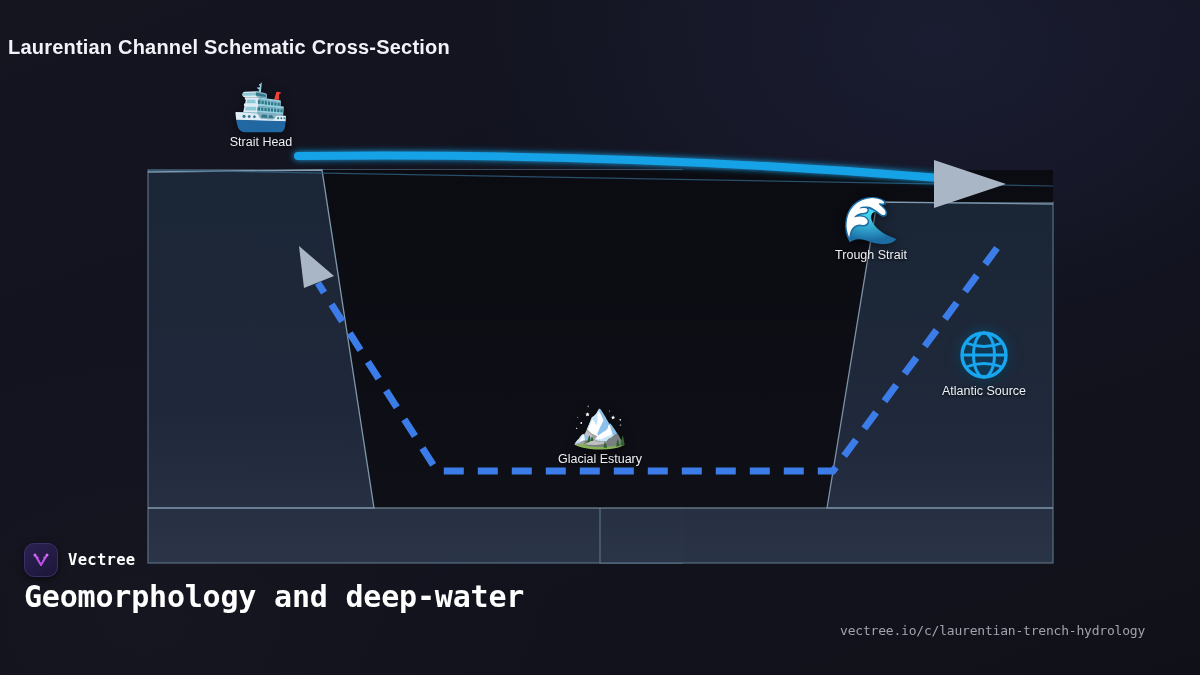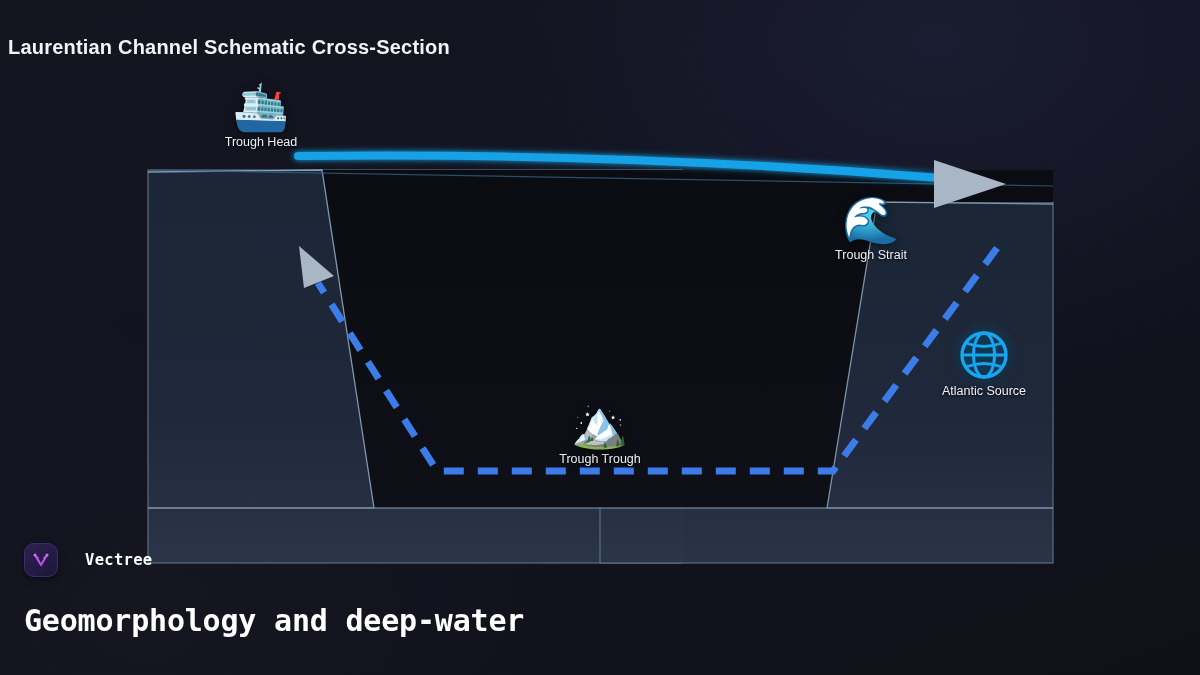--- a/index.html
+++ b/index.html
@@ -50,38 +50,38 @@
     text-shadow:0 1px 3px rgba(0,0,0,.9);
   }
   .node.globe .glyph {
     font-size:0; line-height:0;
   }
   .globe-svg { display:block; filter:drop-shadow(0 0 6px rgba(0,170,255,.45)); }
 
   
   #brand {
     position:absolute; left:24px; top:543px;
-    display:flex; align-items:center; gap:27px;
+    display:flex; align-items:center; gap:10px;
   }
   #brand-mark {
     width:34px; height:34px; border-radius:10px;
     background:linear-gradient(150deg,#2b2150 0%,#231b45 55%,#1d1738 100%);
     border:1px solid #3a2f68;
     display:flex; align-items:center; justify-content:center;
     box-shadow:0 2px 7px rgba(0,0,0,.5);
   }
   #brand-name {
     font-family:"DejaVu Sans Mono", monospace;
     font-size:15.5px; font-weight:bold; color:#ffffff;
     letter-spacing:.3px;
   }
 
   
   #caption-wrap {
-    position:absolute; left:24px; top:604px;
+    position:absolute; left:24px; top:580px;
     width:1160px;
   }
   #caption {
     font-family:"DejaVu Sans Mono", monospace;
     font-size:30px; font-weight:bold;
     line-height:33px;
     color:#ffffff;
     letter-spacing:-.2px;
     max-width:830px;
   }
@@ -142,21 +142,21 @@
 
     <path d="M 298 156 Q 620 152 940 178" fill="none" stroke="#17a2e6" stroke-width="8" stroke-linecap="round" filter="url(#softGlow)"></path>
     <polygon points="934,160 1006,184 934,208" fill="#a9b6c6"></polygon>
 
     <path d="M 997 248 L 833 471 L 437 471 L 318 283" fill="none" stroke="#3c7ce8" stroke-width="7" stroke-dasharray="20 14" stroke-linecap="butt"></path>
     <polygon points="299,246 334,276 304,288" fill="#a9b6c6"></polygon>
   </svg>
 
   <div class="node" style="left:211px; top:81px; width:100px;">
     <div class="glyph">🛳️</div>
-    <div class="nlabel">Trough Head</div>
+    <div class="nlabel">Strait Head</div>
   </div>
 
   <div class="node" style="left:821px; top:194px; width:100px;">
     <div class="glyph">🌊</div>
     <div class="nlabel">Trough Strait</div>
   </div>
 
   <div class="node globe" style="left:924px; top:328px; width:120px;justify-content:space-between;">
     <div class="glyph">
       <svg class="globe-svg" width="54" height="54" viewBox="0 0 54 54">
@@ -165,34 +165,35 @@
         <ellipse cx="27" cy="27" rx="10.5" ry="22" fill="none" stroke="#18a6f0" stroke-width="3"></ellipse>
         <path d="M 9 15 Q 27 22 45 15" fill="none" stroke="#18a6f0" stroke-width="2.8"></path>
         <path d="M 9 39 Q 27 32 45 39" fill="none" stroke="#18a6f0" stroke-width="2.8"></path>
       </svg>
     </div>
     <div class="nlabel">Atlantic Source</div>
   </div>
 
   <div class="node" style="left:550px; top:398px; width:100px;">
     <div class="glyph">🏔️</div>
-    <div class="nlabel">Trough Trough</div>
+    <div class="nlabel">Glacial Estuary</div>
   </div>
 
   <div id="brand">
     <div id="brand-mark">
       <svg width="20" height="20" viewBox="0 0 20 20">
         <path d="M4 5 L10 15 L16 5" fill="none" stroke="#c65cf0" stroke-width="1.9" stroke-linecap="round" stroke-linejoin="round"></path>
         <path d="M6.5 7.5 L10 15 L13.5 7.5" fill="none" stroke="#b248e0" stroke-width="1.3" stroke-linecap="round" opacity=".75"></path>
         <circle cx="4" cy="5" r="1.5" fill="#d46ef7"></circle>
         <circle cx="16" cy="5" r="1.5" fill="#d46ef7"></circle>
         <circle cx="6.6" cy="7.4" r="1" fill="#c65cf0"></circle>
         <circle cx="13.4" cy="7.4" r="1" fill="#c65cf0"></circle>
       </svg>
     </div>
     <div id="brand-name">Vectree</div>
   </div>
 
   <div id="caption-wrap">
     <div id="caption"><span>Geomorphology and deep-water</span><br></div>
   </div>
+  <div id="source-url">vectree.io/c/laurentian-trench-hydrology</div>
 
 </div>
 
 </body></html>

